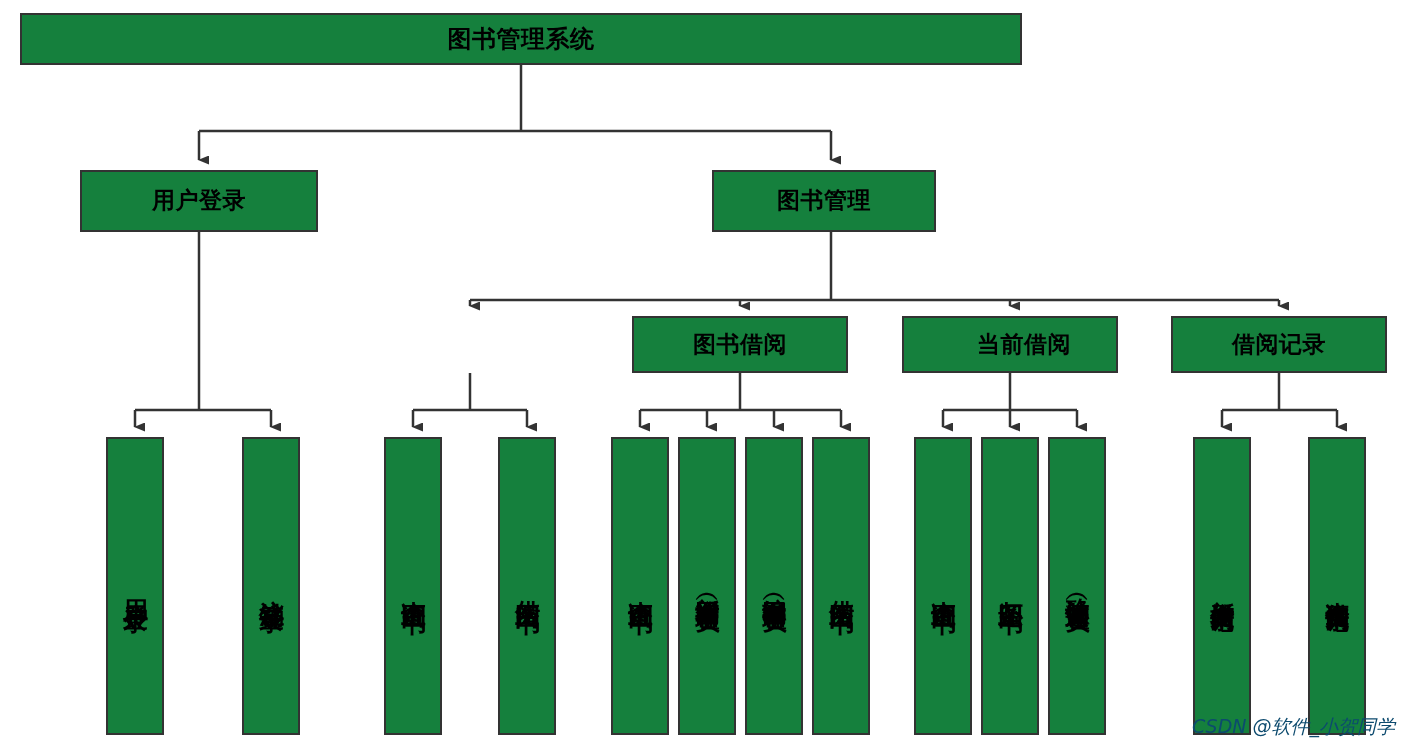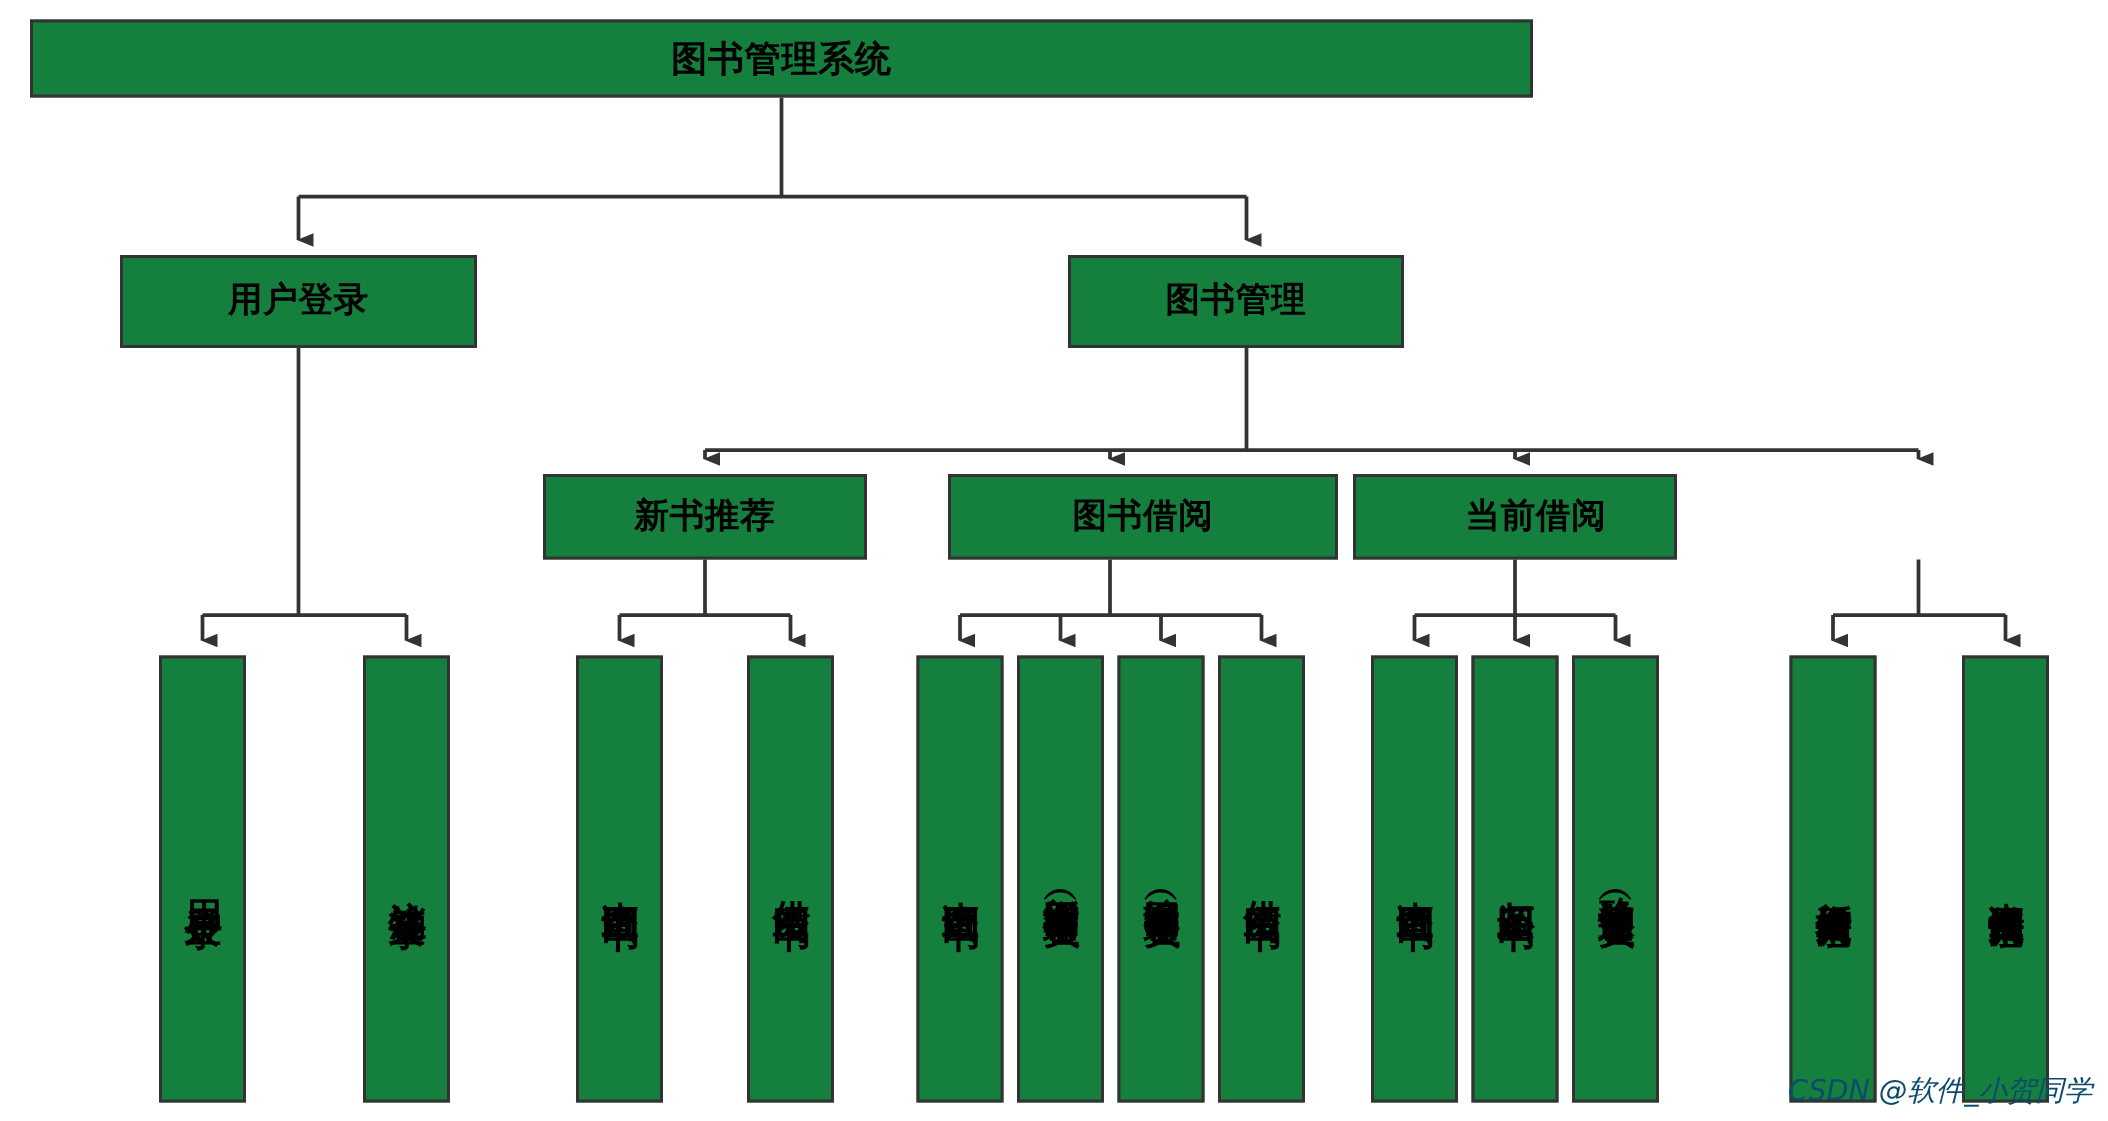--- a/index.html
+++ b/index.html
@@ -137,29 +137,29 @@
     <span class="label">图书管理系统</span>
   </div>
 
   <div class="node horiz" style="left:80px; top:170px; width:238px; height:62px;">
     <span class="label">用户登录</span>
   </div>
   <div class="node horiz" style="left:712px; top:170px; width:224px; height:62px;">
     <span class="label">图书管理</span>
   </div>
 
-  <div class="node horiz" style="left:362px; top:316px; width:216px; height:57px;">
-    <span class="label">新书推荐</span>
-  </div>
-  <div class="node horiz" style="left:632px; top:316px; width:260px; height:57px;">
+  <div class="node horiz" style="left:632px; top:316px; width:216px; height:57px;">
     <span class="label">图书借阅</span>
   </div>
   <div class="node horiz" style="left:902px; top:316px; width:216px; height:57px;padding-left:28px;">
     <span class="label">当前借阅</span>
   </div>
+  <div class="node horiz" style="left:1171px; top:316px; width:216px; height:57px;">
+    <span class="label">借阅记录</span>
+  </div>
 
   <div class="node vert" style="left:106px; top:437px; width:58px; height:298px;">
     <span class="label">用户登录</span>
   </div>
   <div class="node vert" style="left:242px; top:437px; width:58px; height:298px;">
     <span class="label">注销登录</span>
   </div>
 
   <div class="node vert" style="left:384px; top:437px; width:58px; height:298px;">
     <span class="label">查询图书</span>

